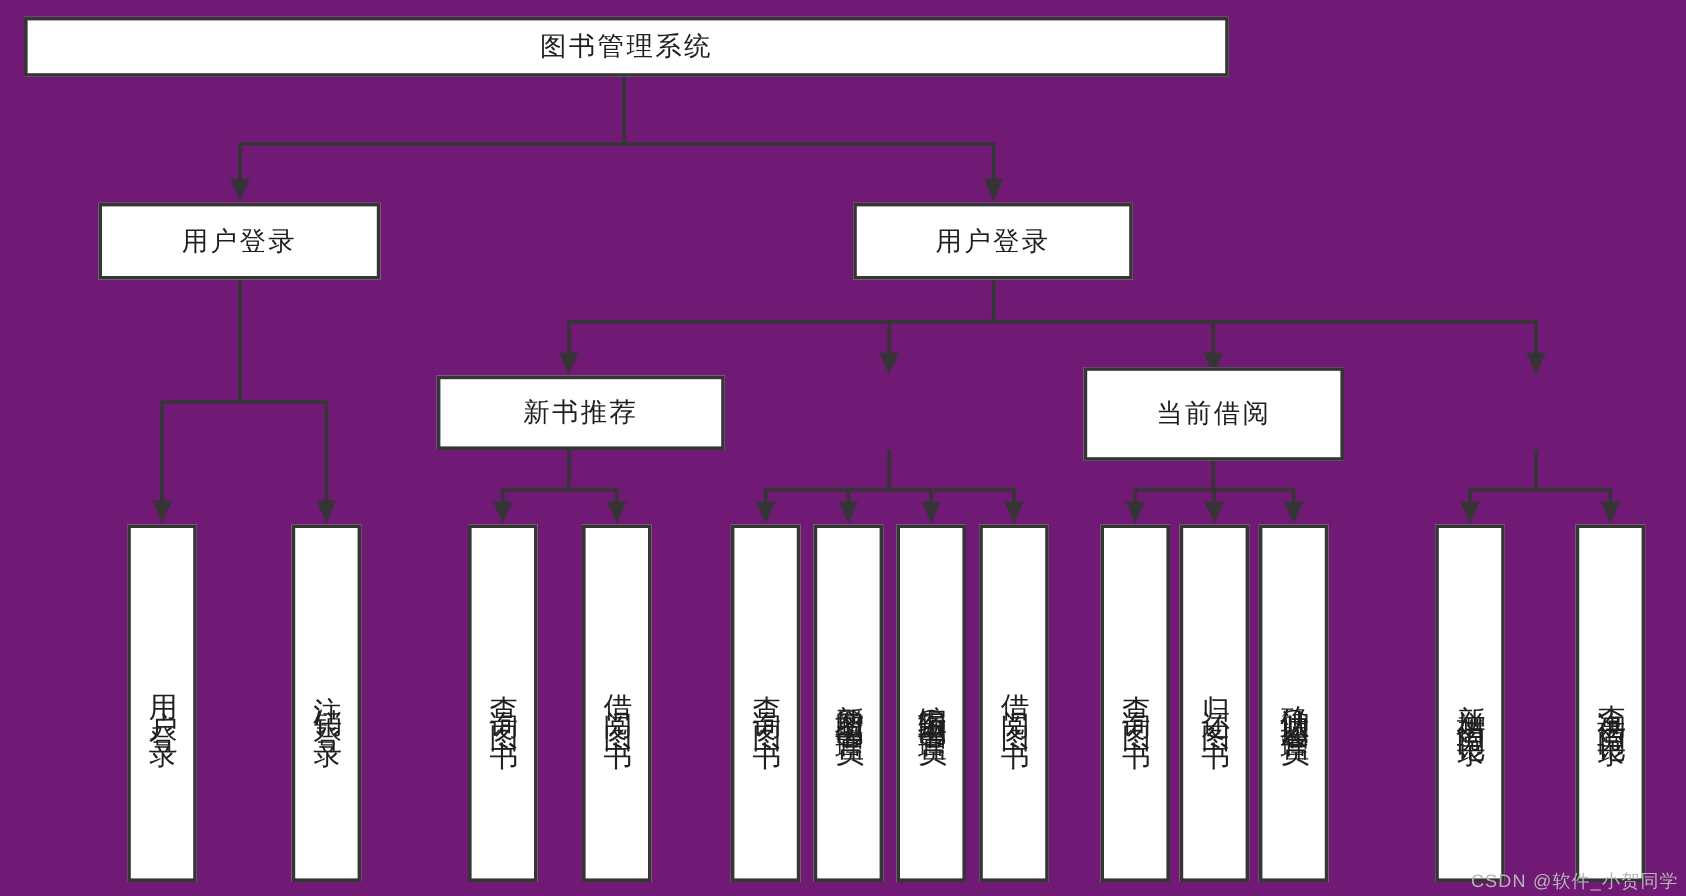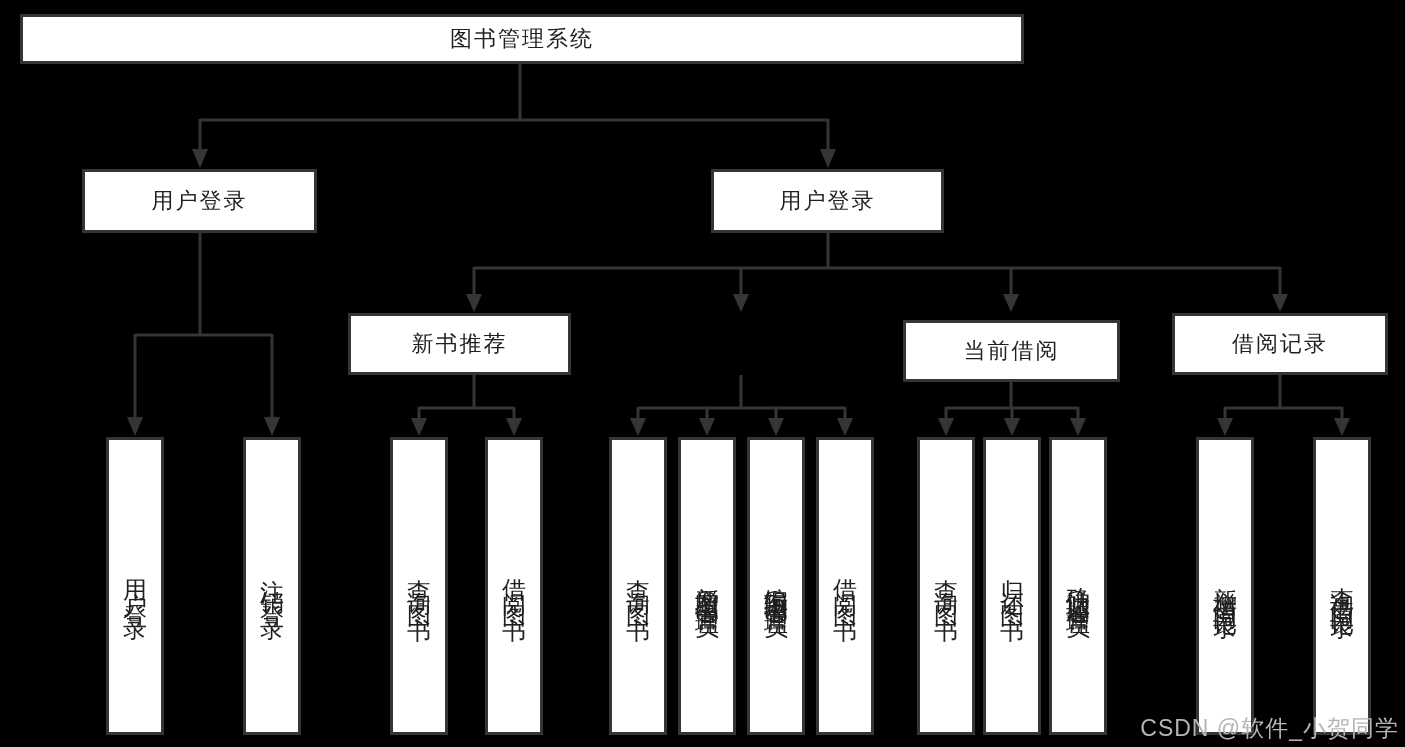--- a/index.html
+++ b/index.html
@@ -5,21 +5,21 @@
   html, body {
     margin: 0;
     padding: 0;
     background: #ffffff;
     font-family: "Liberation Sans", "DejaVu Sans", sans-serif;
   }
   #canvas {
     position: relative;
     width: 1405px;
     height: 747px;
-    background: #000000;
+    background: #701a75;
     overflow: hidden;
   }
   #wires {
     position: absolute;
     left: 0; top: 0;
     width: 1405px; height: 747px;
     z-index: 1;
   }
   .node {
     position: absolute;
@@ -48,21 +48,21 @@
     line-height: 1;
     white-space: nowrap;
   }
   .node.v.len4 span { letter-spacing: 13px; }
   .node.v.len6 span { letter-spacing: 6px; }
   .node.v.len9 span { letter-spacing: 4px; }
   #watermark {
     position: absolute;
     right: 6px;
     bottom: 3px;
-    font-size: 23px;
+    font-size: 15px;
     color: #b5b5b5;
     letter-spacing: 1px;
     z-index: 3;
     white-space: nowrap;
   }
 </style>
 </head>
 <body>
 
 <div id="canvas">
@@ -137,28 +137,25 @@
     <span>图书管理系统</span>
   </div>
 
   <div class="node h" style="left:82px; top:169px; width:235px; height:64px">
     <span>用户登录</span>
   </div>
   <div class="node h" style="left:711px; top:169px; width:233px; height:64px">
     <span>用户登录</span>
   </div>
 
-  <div class="node h" style="left:348px; top:313px; width:223px; height:62px">
+  <div class="node h" style="left:364px; top:313px; width:240px; height:62px">
     <span>新书推荐</span>
   </div>
-  <div class="node h" style="left:903px; top:320px; width:217px; height:62px">
+  <div class="node h" style="left:903px; top:306px; width:217px; height:78px">
     <span>当前借阅</span>
-  </div>
-  <div class="node h" style="left:1172px; top:313px; width:216px; height:62px">
-    <span>借阅记录</span>
   </div>
 
   <div class="node v len4" style="left:106px; top:437px; width:58px; height:298px">
     <span>用户登录</span>
   </div>
   <div class="node v len4" style="left:243px; top:437px; width:58px; height:298px">
     <span>注销登录</span>
   </div>
 
   <div class="node v len4" style="left:390px; top:437px; width:58px; height:298px">

